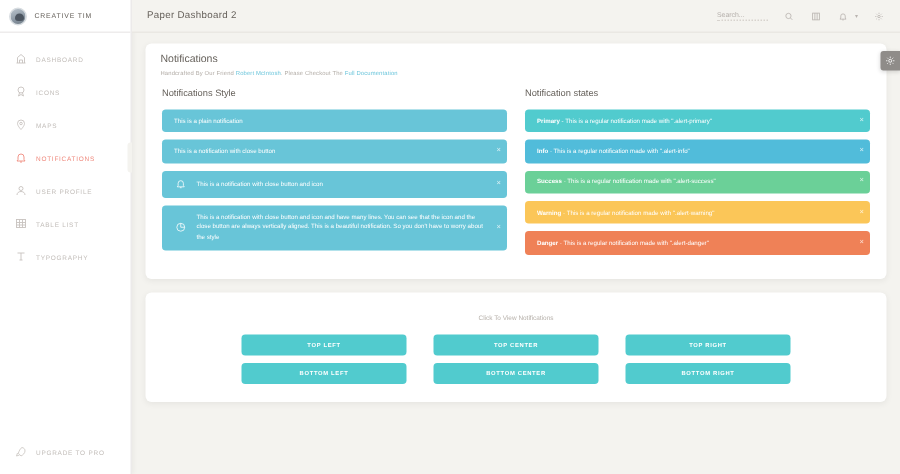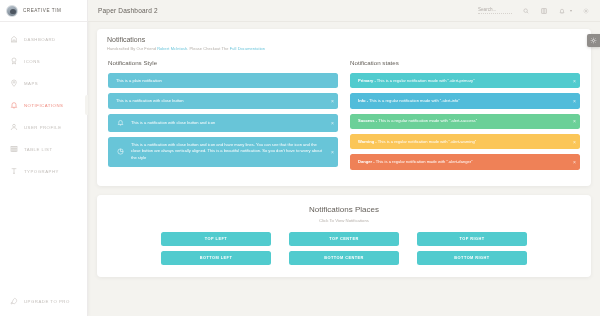--- a/index.html
+++ b/index.html
@@ -375,21 +375,20 @@
             <div class="alert" style="background-color: rgb(239, 129, 87);">
               <span class="alert-text"><b>Danger</b><span> - This is a regular notification made with ".alert-danger"</span></span>
               <span class="alert-close">×</span>
             </div>
           </div>
 
         </div>
       </div>
 
       <div class="places-card">
-        <div class="places-title">Notifications Places</div>
         <div class="places-sub">Click To View Notifications</div>
         <div class="places-grid">
           <button class="place-btn" style="background-color: rgb(81, 203, 206);">TOP LEFT</button>
           <button class="place-btn" style="background-color: rgb(81, 203, 206);">TOP CENTER</button>
           <button class="place-btn" style="background-color: rgb(81, 203, 206);">TOP RIGHT</button>
           <button class="place-btn" style="background-color: rgb(81, 203, 206);">BOTTOM LEFT</button>
           <button class="place-btn" style="background-color: rgb(81, 203, 206);">BOTTOM CENTER</button>
           <button class="place-btn" style="background-color: rgb(81, 203, 206);">BOTTOM RIGHT</button>
         </div>
       </div>

